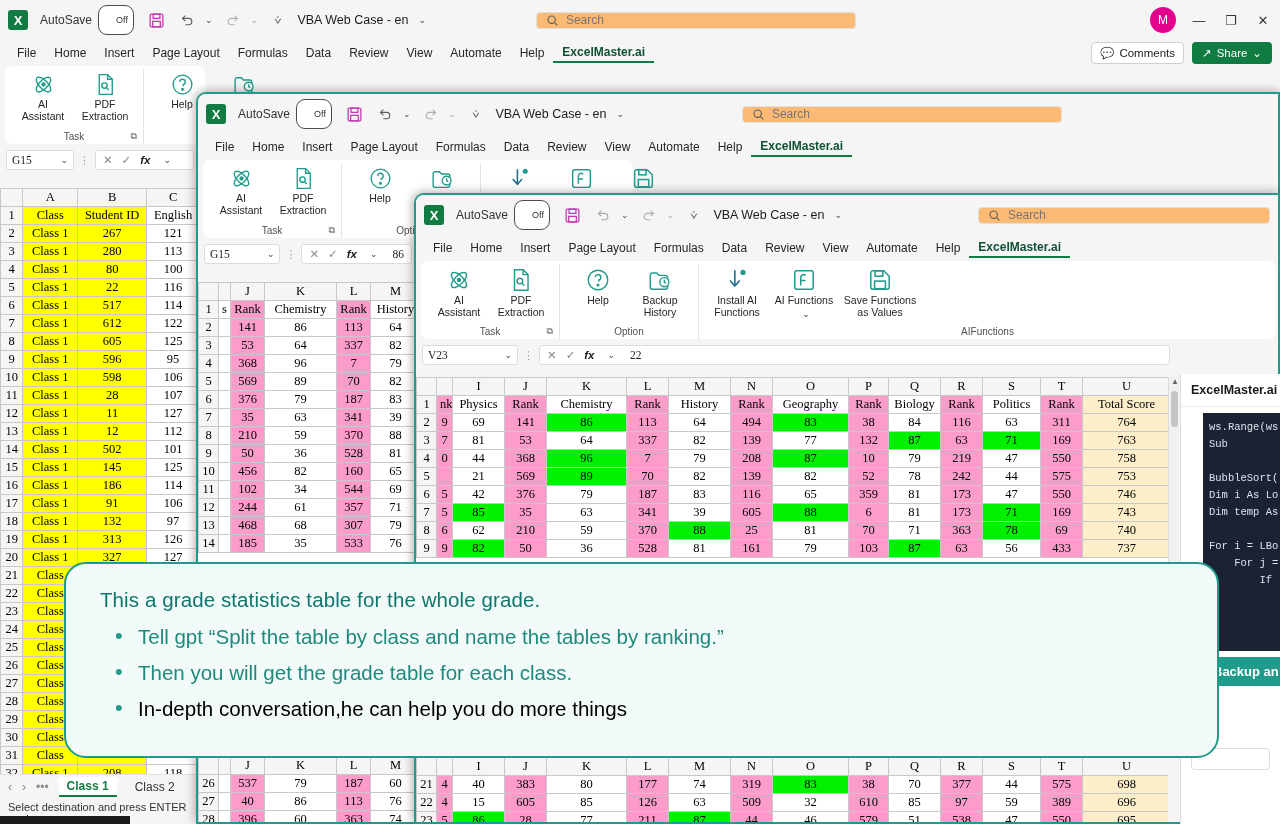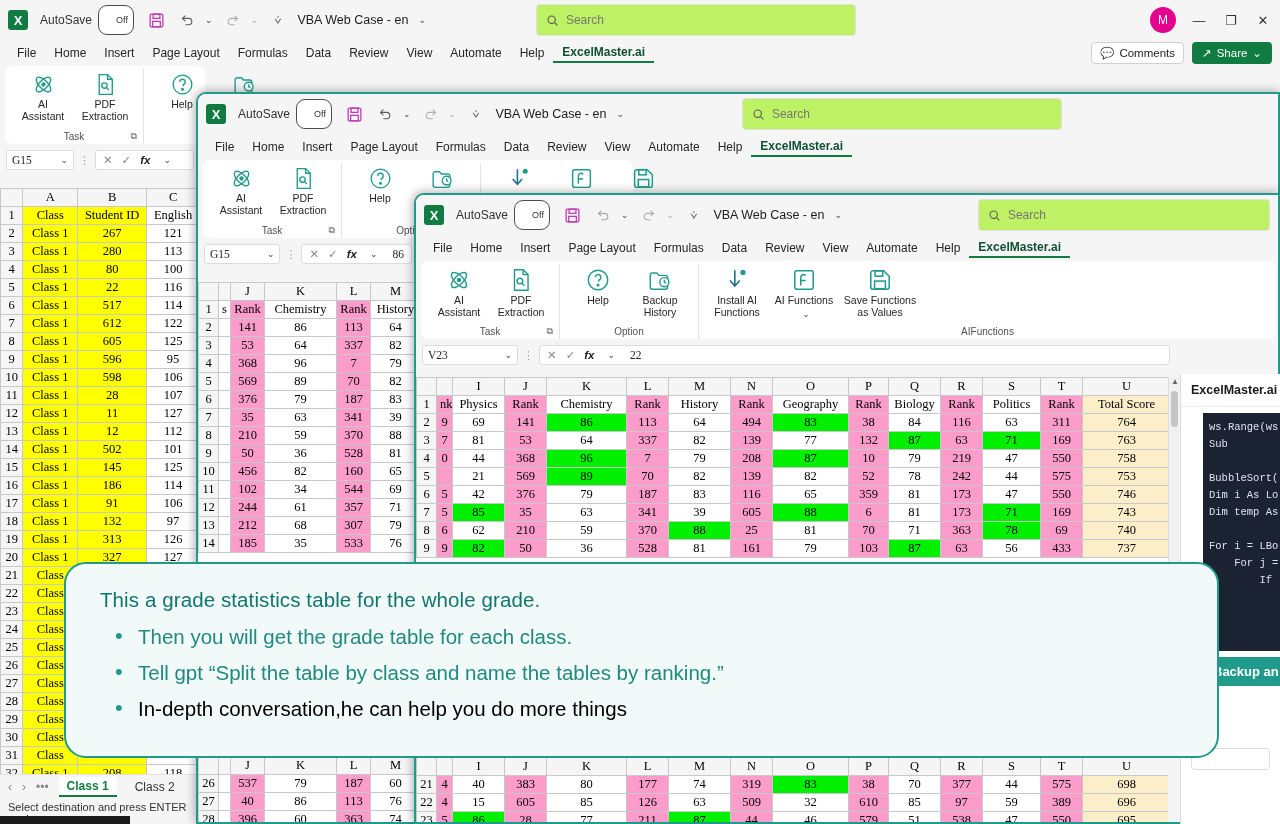--- a/index.html
+++ b/index.html
@@ -18,21 +18,21 @@
      font-family:"Liberation Sans", sans-serif; }
   .autosave-label { font-size:12px; color:#333; margin-left:6px; }
   .toggle { width:36px; height:17px; border-radius:9px; border:1px solid #4c4c4c; background:#fff;
      display:flex; align-items:center; padding:14px; position:relative; flex:none; }
   .toggle .knob { width:13px; height:13px; border-radius:50%; background:#4c4c4c; }
   .toggle .t-txt { font-size:9px; color:#333; margin-left:3px; }
   .ic { display:inline-flex; align-items:center; justify-content:center; color:#5c5c5c; flex:none; }
   .save-ic { color:#c239b3; }
   .doc-title { font-size:12.5px; color:#1b1b1b; margin-left:10px; white-space:nowrap; }
   .chev { font-size:9px; color:#444; margin-left:4px; }
-  .searchbox { flex:1; max-width:320px; height:32px; background:#bef264; border:1px solid #e0e0e0;
+  .searchbox { flex:1; max-width:320px; height:17px; background:#fdba74; border:1px solid #e0e0e0;
      border-radius:4px; display:flex; align-items:center; gap:7px; padding:0 9px; }
   .searchbox input { border:0; outline:0; font-size:12px; color:#555; width:100%;
      font-family:"Liberation Sans", sans-serif; background:transparent; }
   .win-btns { display:flex; align-items:center; gap:14px; margin-left:auto; }
   .avatar { width:26px; height:26px; border-radius:50%; background:#e3008c; color:#fff; font-size:12px;
      display:flex; align-items:center; justify-content:center; }
   .wb { font-size:13px; color:#333; cursor:default; width:18px; text-align:center; }
 
   .ribbon-tabs { display:flex; align-items:center; height:26px; padding:0 8px; gap:0; background:#f5f5f5; position:relative; }
   .ribbon-tabs .tab { font-size:12px; color:#262626; padding:2px 9px; white-space:nowrap; }
@@ -726,21 +726,21 @@
             <td class="rowhead">12</td>
             <td class=""></td>
             <td class="pnk">244</td>
             <td class="">61</td>
             <td class="pnk">357</td>
             <td class="">71</td>
           </tr>
           <tr>
             <td class="rowhead">13</td>
             <td class=""></td>
-            <td class="pnk">212</td>
+            <td class="pnk">468</td>
             <td class="">68</td>
             <td class="pnk">307</td>
             <td class="">79</td>
           </tr>
           <tr>
             <td class="rowhead">14</td>
             <td class=""></td>
             <td class="pnk">185</td>
             <td class="">35</td>
             <td class="pnk">533</td>
@@ -1236,17 +1236,17 @@
 Sub</div>
   </div>
   <div class="sp-btn" style="margin-left:22px;width:90px;">Backup an</div>
   <div class="sp-foot" style="padding-top:28px">&lt;/&gt;</div>
   <div style="border:1px solid #ddd;border-radius:4px;height:22px;margin:6px 10px 0 10px"></div>
 </div>
 
 <div class="callout">
   <div class="line1">This a grade statistics table for the whole grade.</div>
   <ul>
+    <li>Tell gpt “Split the table by class and name the tables by ranking.”</li>
     <li>Then you will get the grade table for each class.</li>
-    <li>Tell gpt “Split the table by class and name the tables by ranking.”</li>
     <li class="amber">In-depth conversation,he can help you do more things</li>
   </ul>
 </div>
 
 </body></html>

